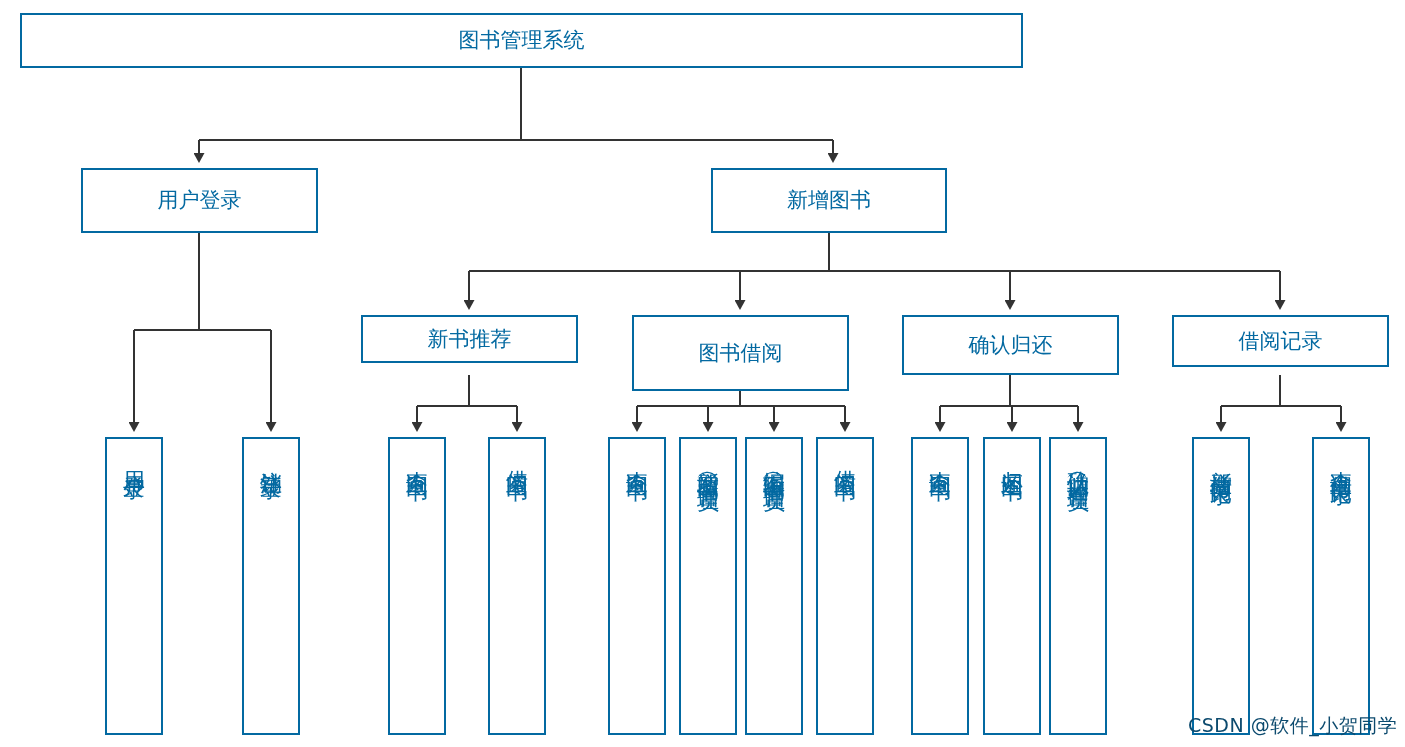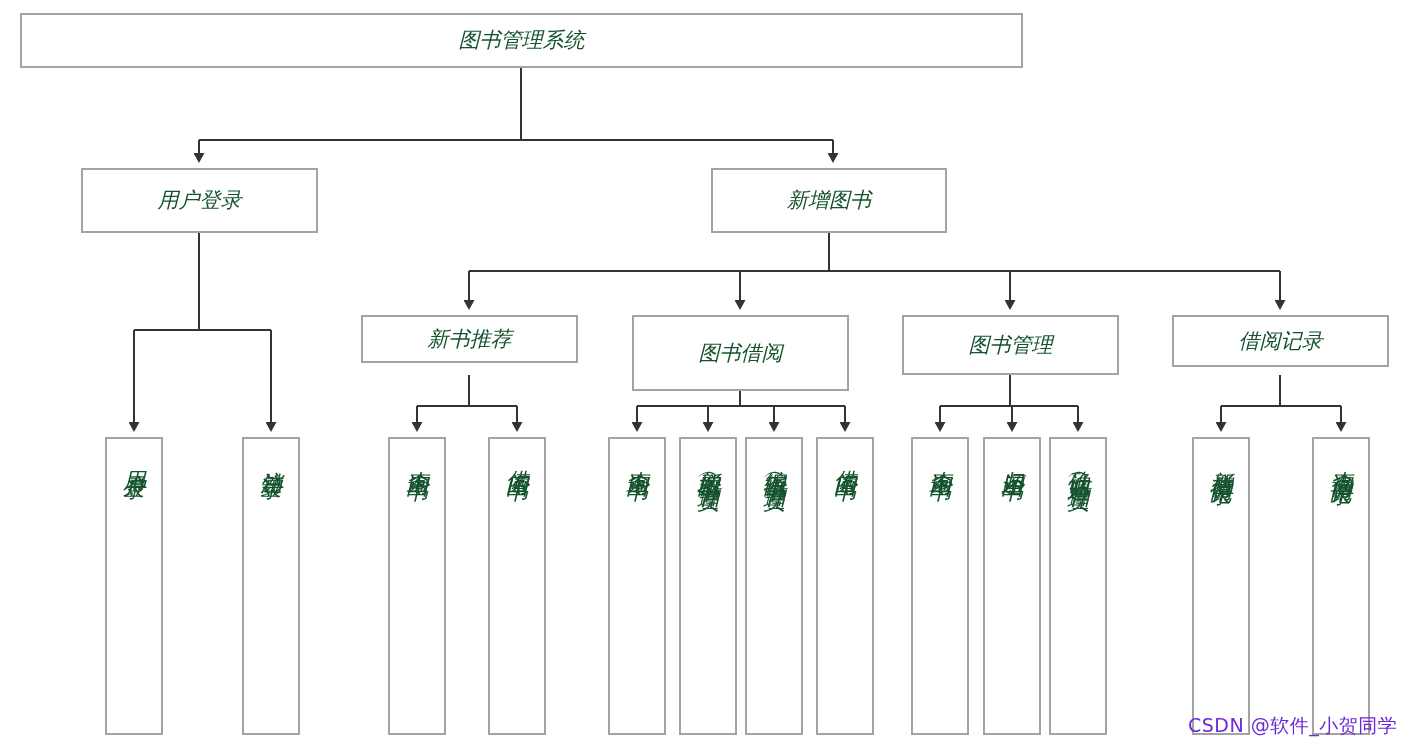--- a/index.html
+++ b/index.html
@@ -23,26 +23,25 @@
     position: absolute;
     left: 0;
     top: 0;
     width: 1405px;
     height: 747px;
   }
   .node {
     position: absolute;
     box-sizing: border-box;
     background: #ffffff;
-    border: 2px solid #a3a3a3;
+    border: 2px solid #0369a1;
     display: flex;
     align-items: center;
     justify-content: center;
-    color: #14532d;
-    font-style: italic;
+    color: #0369a1;
   }
   .node .label {
     display: block;
     text-align: center;
     line-height: 1.18;
     white-space: pre;
   }
   .node.horizontal .label {
     font-size: 21px;
   }
@@ -56,21 +55,21 @@
     text-orientation: upright;
     font-size: 22px;
     letter-spacing: 3px;
     line-height: 1;
   }
   #watermark {
     position: absolute;
     left: 1188px;
     top: 713px;
     font-size: 19px;
-    color: #6d28d9;
+    color: #0c4a6e;
     white-space: nowrap;
     letter-spacing: 0.5px;
   }
 </style>
 </head>
 <body>
 
 <div id="diagram-root">
 
   <svg id="wires" viewBox="0 0 1405 747" xmlns="http://www.w3.org/2000/svg">
@@ -134,21 +133,21 @@
     <span class="label">新增图书</span>
   </div>
 
   <div class="node horizontal" style="left:361px; top:315px; width:217px; height:48px;">
     <span class="label">新书推荐</span>
   </div>
   <div class="node horizontal" style="left:632px; top:315px; width:217px; height:76px;">
     <span class="label">图书借阅</span>
   </div>
   <div class="node horizontal" style="left:902px; top:315px; width:217px; height:60px;">
-    <span class="label">图书管理</span>
+    <span class="label">确认归还</span>
   </div>
   <div class="node horizontal" style="left:1172px; top:315px; width:217px; height:52px;">
     <span class="label">借阅记录</span>
   </div>
 
   <div class="node vertical" style="left:105px; top:437px; width:58px; height:298px;">
     <span class="label">用户登录</span>
   </div>
   <div class="node vertical" style="left:242px; top:437px; width:58px; height:298px;">
     <span class="label">注销登录</span>

